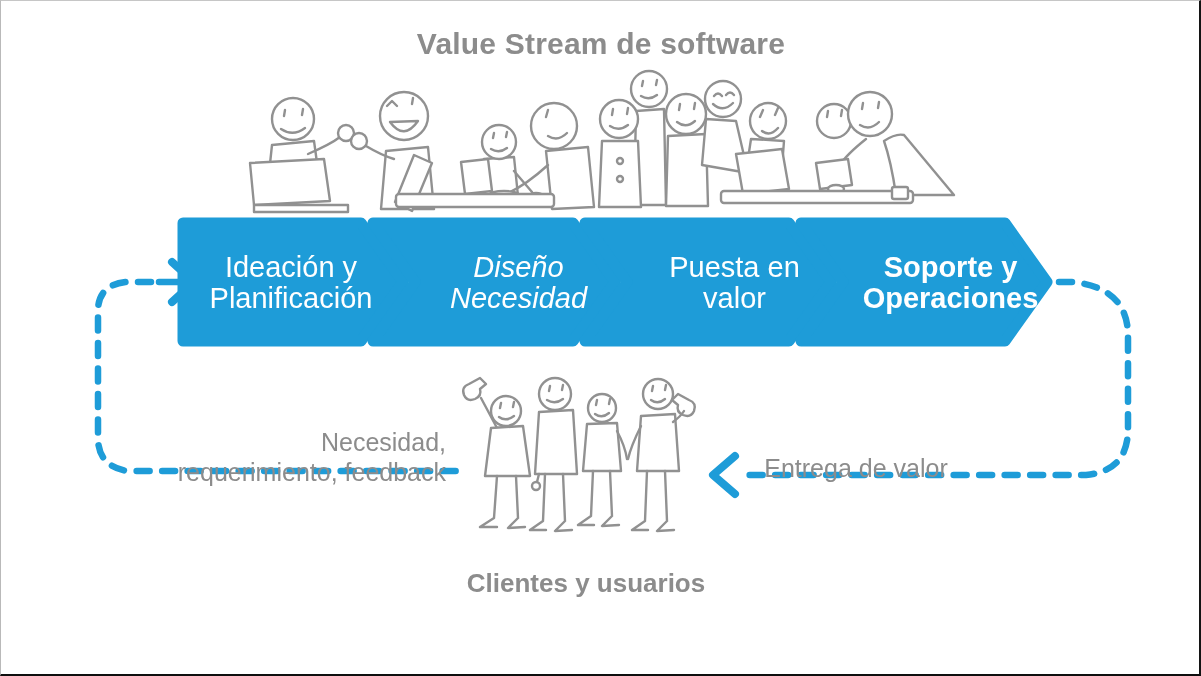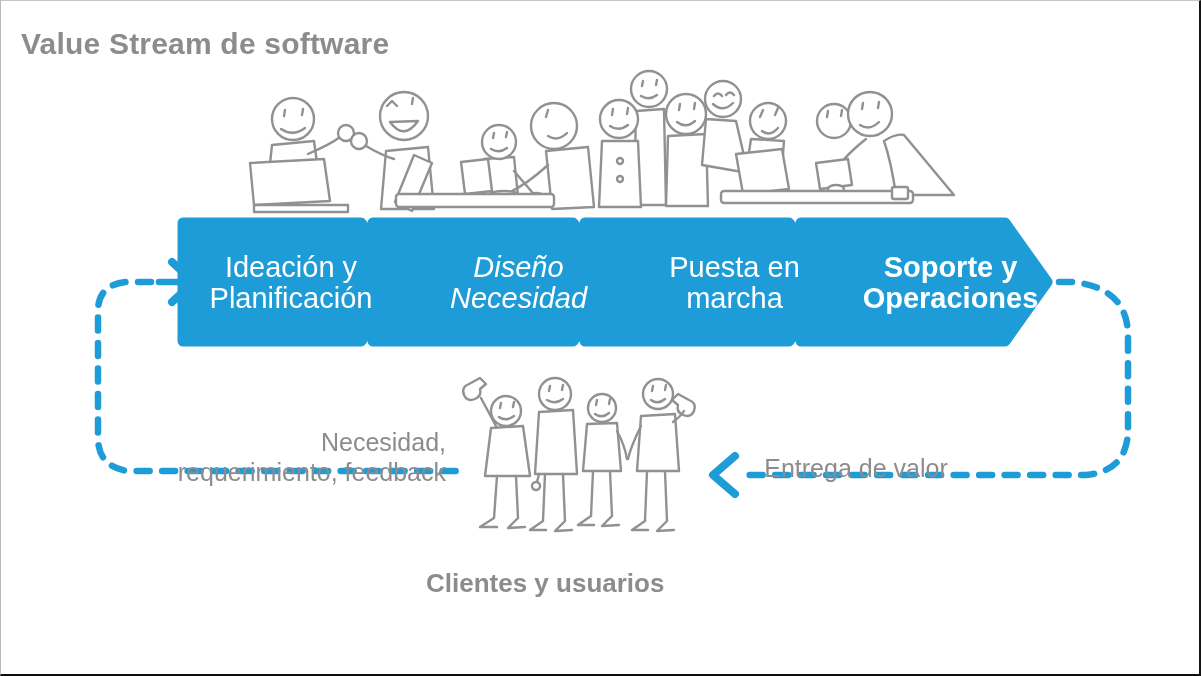--- a/index.html
+++ b/index.html
@@ -16,21 +16,21 @@
     background:#fff;
     overflow:hidden;
     border-top:1px solid #c6c6c6;
     border-left:1px solid #b9b9b9;
     border-right:2px solid #141414;
     border-bottom:2px solid #0e0e0e;
     font-family:"Liberation Sans", sans-serif;
   }
   .title{
     position:absolute;top:26px;left:20px;width:1160px;
-    text-align:left;
+    text-align:center;
     font-size:30px;font-weight:bold;letter-spacing:0.2px;
     color:var(--text-gray);
   }
   svg{position:absolute;display:block;}
   #layer-main{left:0;top:0;}
   #team-illo{left:235px;top:58px;}
   #customers-illo{left:452px;top:363px;}
 
   .chevron{fill:var(--accent);stroke:var(--accent);stroke-width:11;stroke-linejoin:round;}
   .dash{fill:none;stroke:var(--accent);stroke-width:6.5;stroke-linecap:round;stroke-dasharray:13 12.5;}
@@ -45,21 +45,21 @@
     display:flex;flex-direction:column;align-items:center;justify-content:center;
     color:var(--step-text);
     font-size:29px;line-height:31px;text-align:center;
   }
   .caption{
     position:absolute;color:var(--text-gray);
     font-size:25px;line-height:30px;margin-top:26px;
   }
   #feedback-caption{left:130px;top:400px;width:315px;text-align:right;}
   #delivery-caption{left:750px;top:426px;width:210px;text-align:center;}
-  #customers-caption{left:425px;top:541px;width:320px;text-align:left;font-weight:bold;font-size:26px;}
+  #customers-caption{left:425px;top:541px;width:320px;text-align:center;font-weight:bold;font-size:26px;}
 </style>
 </head>
 <body>
 
 <div class="frame">
 
   <div class="title">Value Stream de software</div>
 
   <svg id="layer-main" width="1201" height="676" viewBox="0 0 1201 676">
 
@@ -175,21 +175,21 @@
   <div class="step-label" style="left:182px;width:216px;">
     <span>Ideación y</span>
     <span>Planificación</span>
   </div>
   <div class="step-label" style="left:410px;width:215px;font-style:italic;">
     <span>Diseño</span>
     <span>Necesidad</span>
   </div>
   <div class="step-label" style="left:626px;width:215px;">
     <span>Puesta en</span>
-    <span>marcha</span>
+    <span>valor</span>
   </div>
   <div class="step-label" style="left:842px;width:215px;font-weight:bold;">
     <span>Soporte y</span>
     <span>Operaciones</span>
   </div>
 
   <div class="caption" id="feedback-caption">
     <div>Necesidad,</div>
     <div>requerimiento, feedback</div>
   </div>

